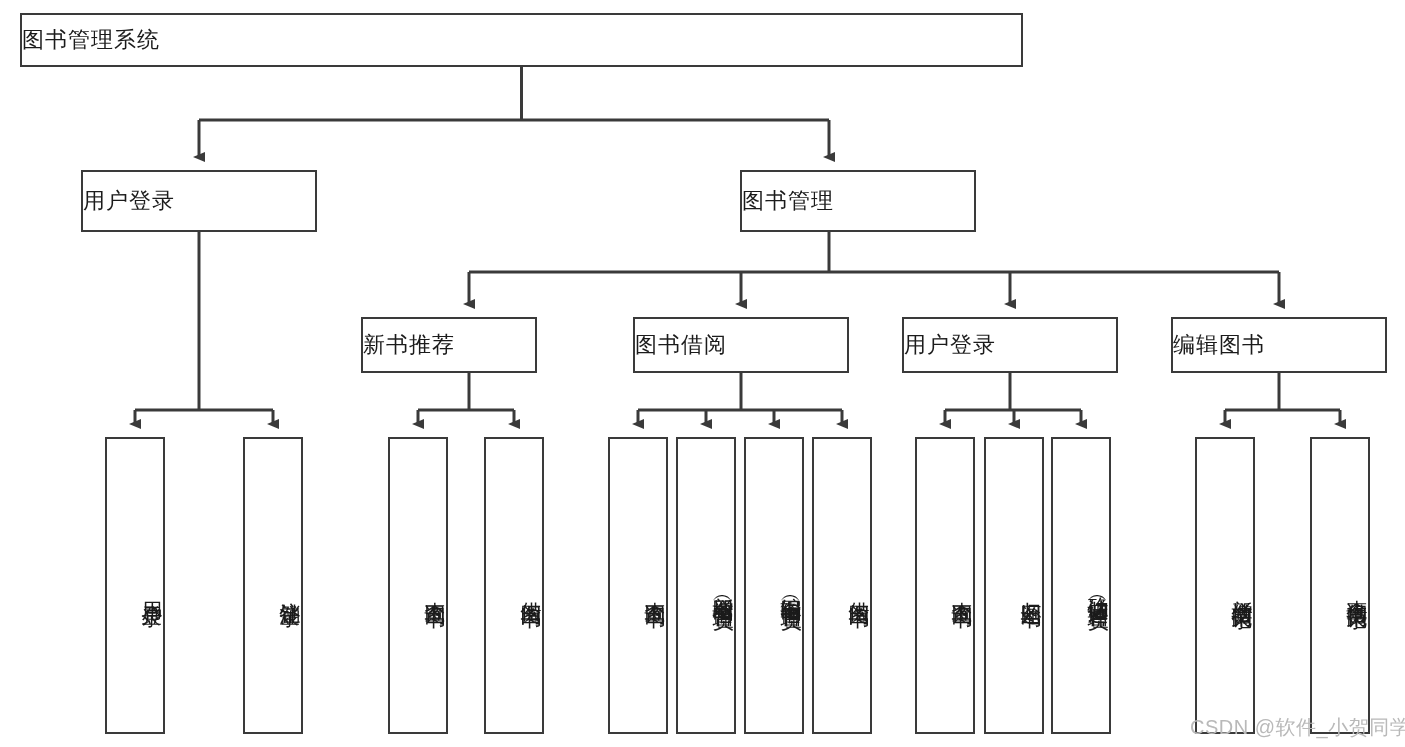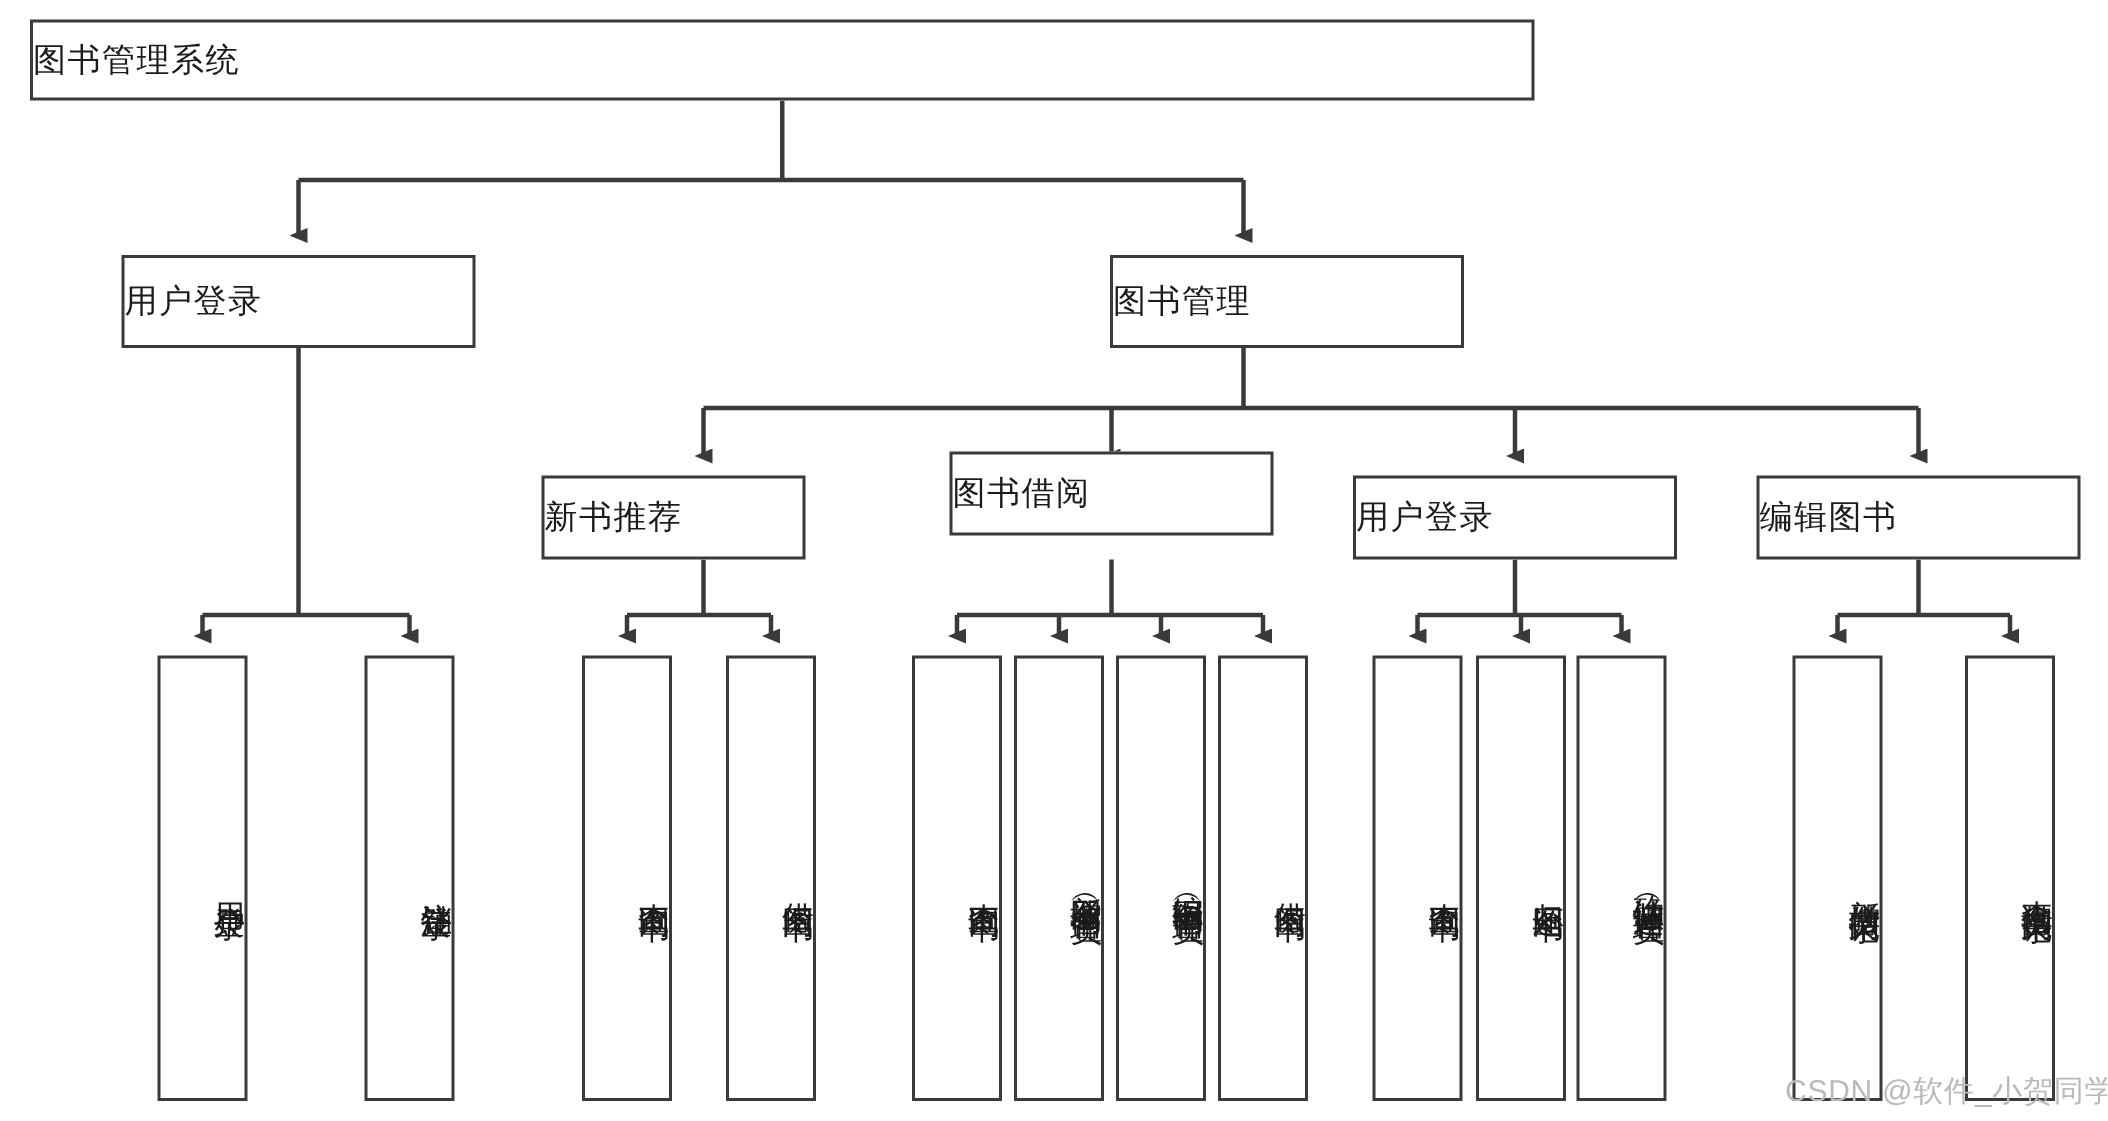--- a/index.html
+++ b/index.html
@@ -115,21 +115,21 @@
       </div>
       <div class="node horizontal" style="left: 81px; top: 170px; width: 236px; height: 62px;">
         <span class="node-label">用户登录</span>
       </div>
       <div class="node horizontal" style="left: 700px; top: 170px; width: 236px; height: 62px; margin-left: 40px;">
         <span class="node-label">图书管理</span>
       </div>
       <div class="node horizontal" style="left: 361px; top: 317px; width: 176px; height: 56px;">
         <span class="node-label">新书推荐</span>
       </div>
-      <div class="node horizontal" style="left: 633px; top: 301px; width: 216px; height: 56px;">
+      <div class="node horizontal" style="left: 633px; top: 317px; width: 216px; height: 56px;">
         <span class="node-label">图书借阅</span>
       </div>
       <div class="node horizontal" style="left: 902px; top: 317px; width: 216px; height: 56px;">
         <span class="node-label">用户登录</span>
       </div>
       <div class="node horizontal" style="left: 1171px; top: 317px; width: 216px; height: 56px;">
         <span class="node-label">编辑图书</span>
       </div>
       <div class="node vertical" style="left: 105px; top: 437px; width: 60px; height: 297px;">
         <span class="node-label">用户登录</span>

